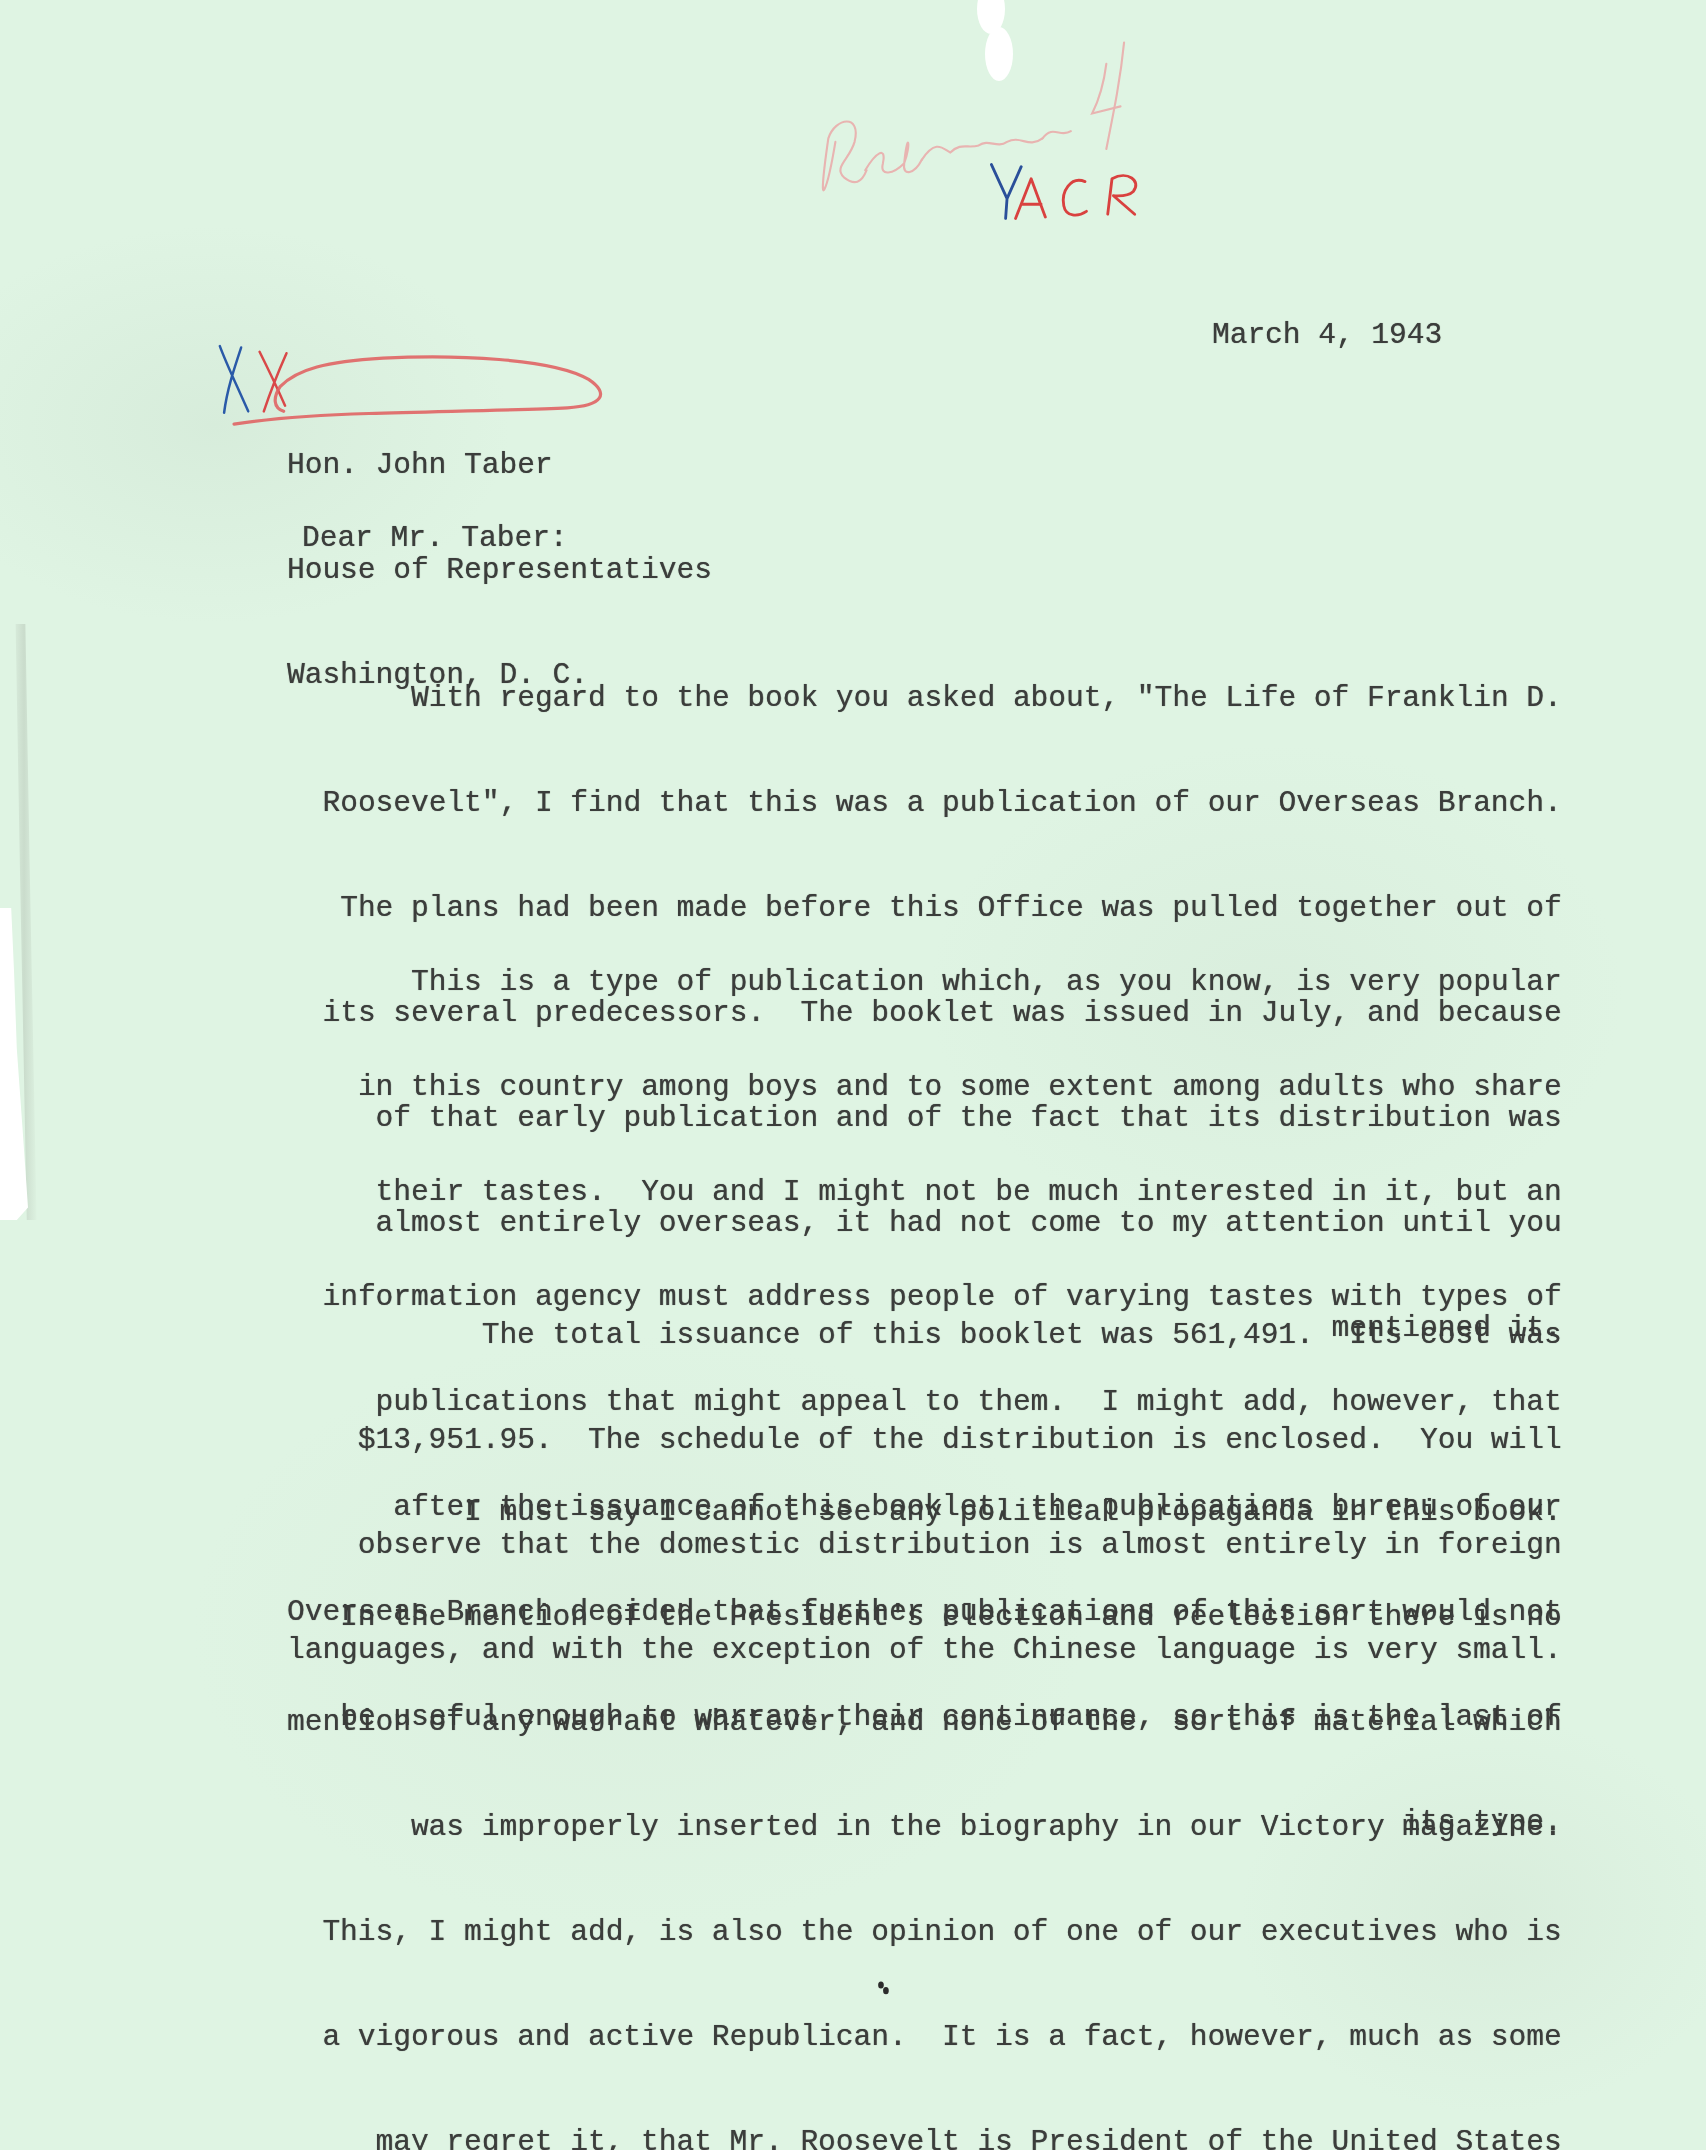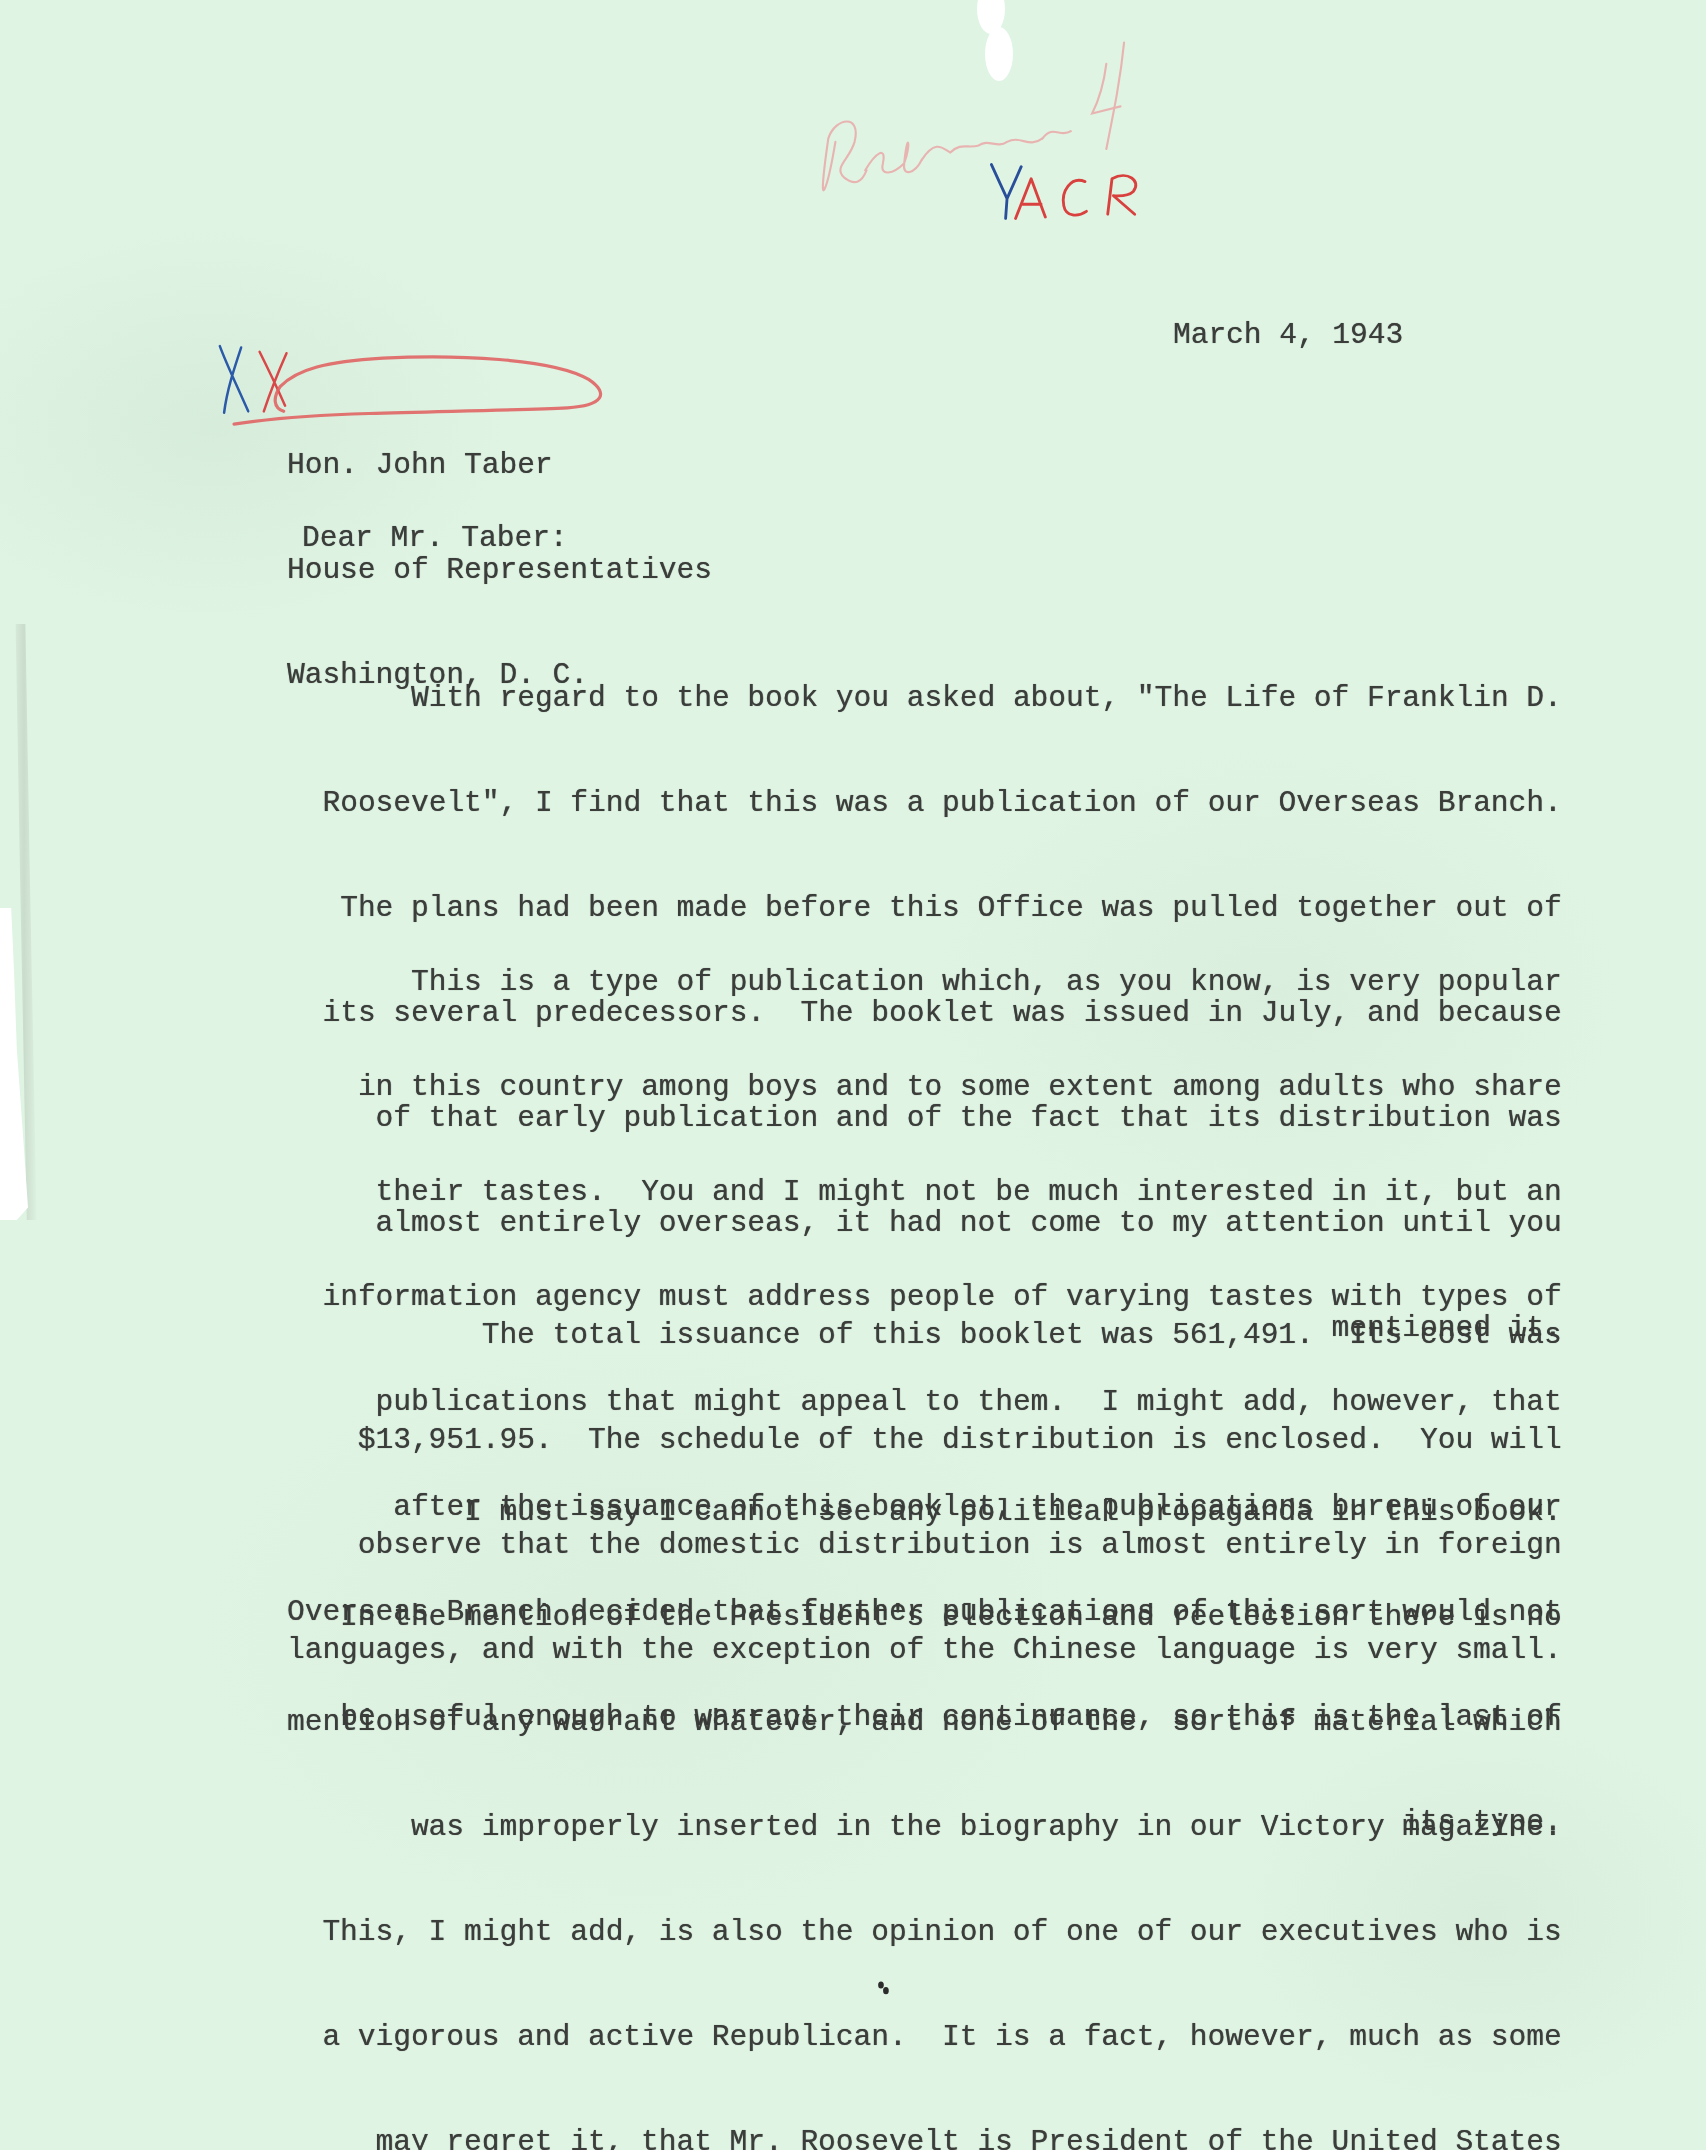--- a/index.html
+++ b/index.html
@@ -34,21 +34,21 @@
     position: absolute;
     font-family: "Liberation Mono", "DejaVu Sans Mono", monospace;
     font-size: 29.5px;
     line-height: 35px;
     color: #3b3d3b;
     white-space: pre;
     text-shadow: 0 0 0.9px rgba(40,40,40,0.55), 0.4px 0.3px 0.6px rgba(40,40,40,0.35);
     letter-spacing: 0;
   }
   .line { display: block; height: 35px; }
-  .date { left: 1173px; top: 318px; }
+  .date { left: 1212px; top: 318px; }
   .address { left: 287px; top: 378px; }
   .salutation { left: 302px; top: 521px; }
   .para { left: 287px; text-align: right; }
   .p1 { top: 611px; }
   .p2 { top: 895px; font-family: Liberation Mono, monospace; }
   .p3 { top: 1248px; }
   .p4 { top: 1425px; }
   .indent { padding-left: 124px; }
   .annot { position: absolute; left: 0; top: 0; pointer-events: none; }
   .stray-mark { position: absolute; left: 876px; top: 1980px; width: 15.6px; height: 15.6px; }

